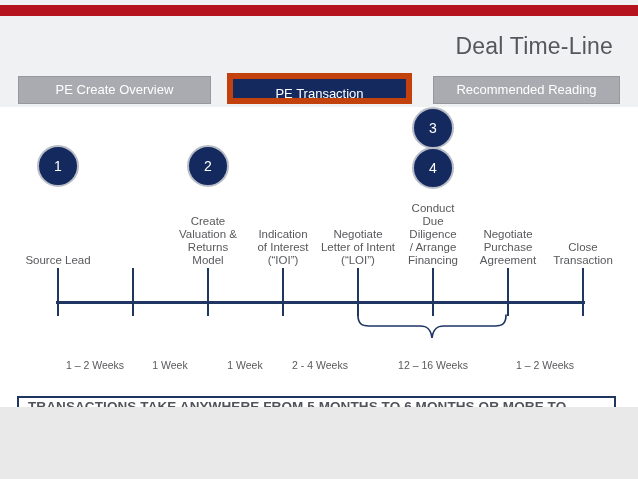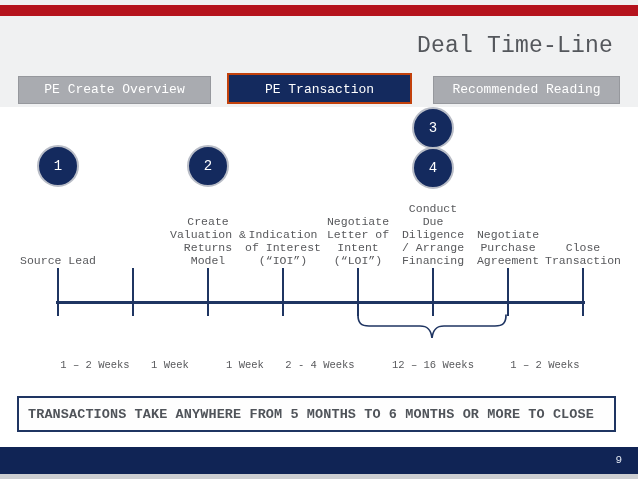--- a/index.html
+++ b/index.html
@@ -1,34 +1,34 @@
 <!DOCTYPE html>
 <html><head>
 <meta charset="utf-8">
 <style>
   html,body{margin:0;padding:0;background:#e9e9e9;}
   .slide{
-    position:relative;width:638px;height:479px;overflow:hidden;
-    background:#ffffff;font-family:Liberation Mono, monospace;
+    position:relative;width:638px;height:407px;overflow:hidden;
+    background:#ffffff;font-family:Liberation Sans, sans-serif;
     -webkit-font-smoothing:antialiased;
   }
   
   .header-band{position:absolute;left:0;top:0;width:638px;height:107px;background:#f0f1f2;}
   .top-accent{position:absolute;left:0;top:5px;width:638px;height:11px;background:#b5131d;}
   .page-title{
     position:absolute;top:33px;right:25px;font-size:23px;color:#54575c;
     letter-spacing:0.2px;
   }
   
   .tab{
     position:absolute;box-sizing:border-box;text-align:center;color:#ffffff;
     font-size:13px;cursor:pointer;
   }
   .tab-gray{background:#a9abb0;border:1px solid #96989d;top:76px;height:28px;line-height:26px;}
-  .tab-active{background:#142a5e;border:2px solid #c2410c;top:73px;height:31px;line-height:29px;}
+  .tab-active{background:#142a5e;border:6px solid #c2410c;top:73px;height:31px;line-height:29px;}
   .tab1{left:18px;width:193px;}
   .tab2{left:227px;width:185px;}
   .tab3{left:433px;width:187px;}
   
   .badge{
     position:absolute;width:38px;height:38px;border-radius:50%;
     background:#142a5e;border:2px solid #b9bdc7;box-sizing:content-box;
     color:#ffffff;font-size:14px;text-align:center;line-height:38px;
   }
   

